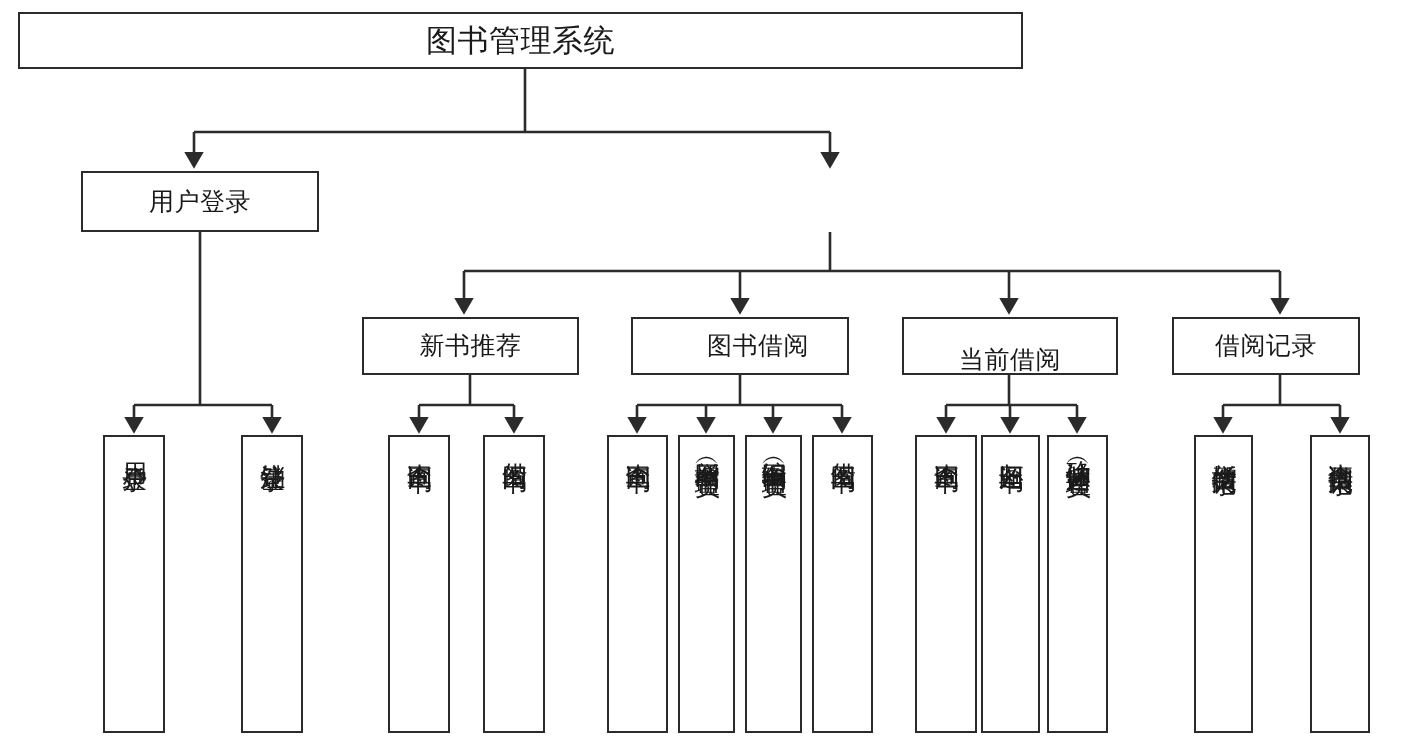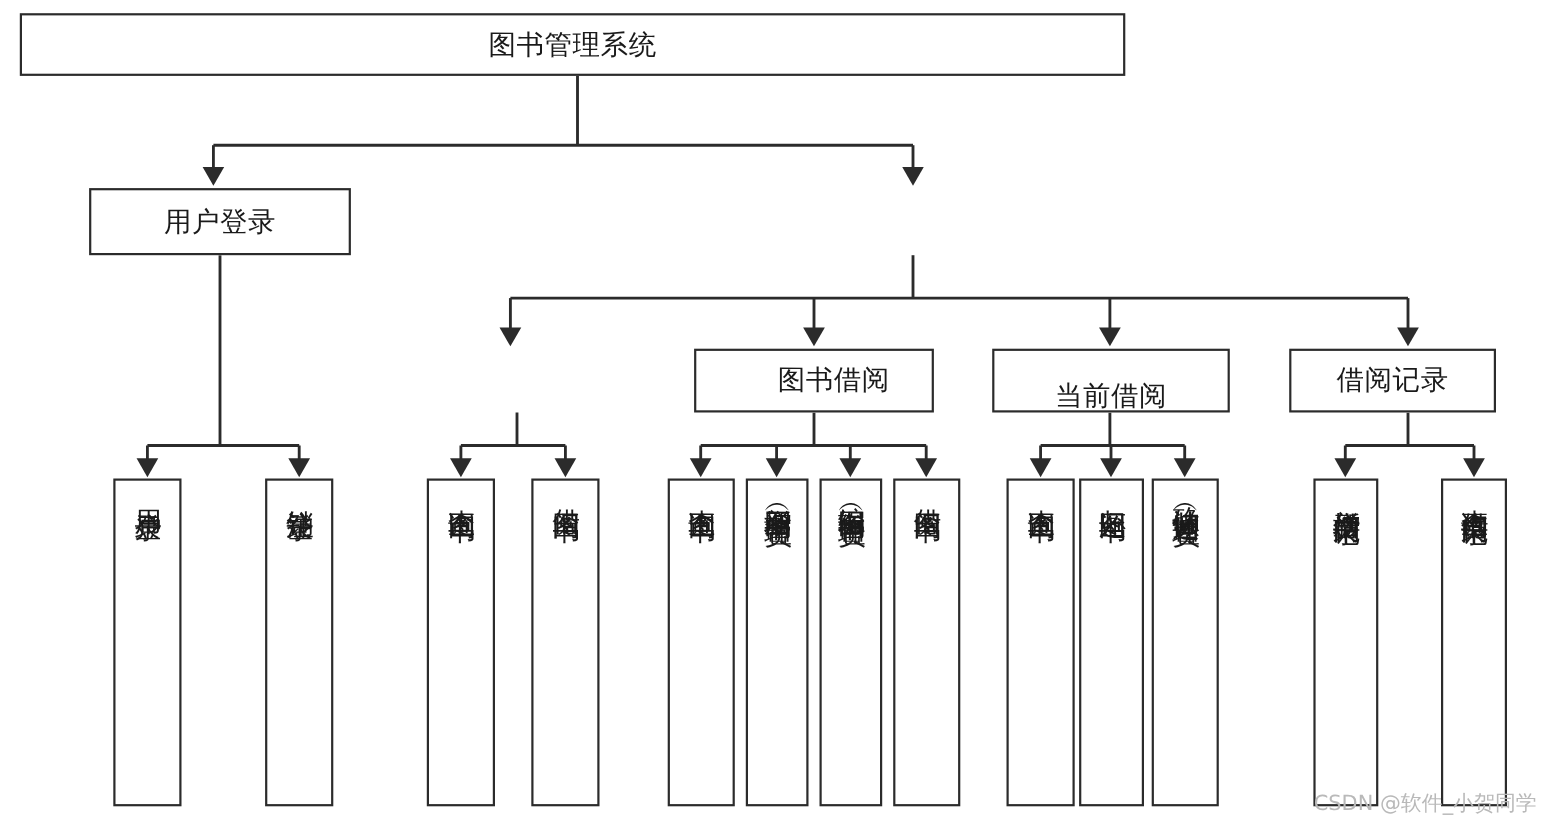--- a/index.html
+++ b/index.html
@@ -40,21 +40,21 @@
     letter-spacing: 0.5px;
   }
   
   .node.horiz .label {
     writing-mode: horizontal-tb;
     font-size: 25px;
     line-height: 1.1;
     white-space: nowrap;
   }
   .node.root .label {
-    font-size: 25px;
+    font-size: 31px;
   }
   
   .node.vert {
     align-items: flex-start;
     justify-content: center;
     padding-top: 4px;
   }
   .node.vert .label {
     writing-mode: vertical-rl;
     text-orientation: upright;
@@ -135,20 +135,23 @@
   </svg>
 
   <div class="node horiz root" style="left: 18px; top: 12px; width: 1005px; height: 57px;">
     <span class="label">图书管理系统</span>
   </div>
 
   <div class="node horiz" style="left: 81px; top: 171px; width: 238px; height: 61px;">
     <span class="label">用户登录</span>
   </div>
 
+  <div class="node horiz" style="left: 362px; top: 317px; width: 217px; height: 58px;">
+    <span class="label">新书推荐</span>
+  </div>
   <div class="node horiz" style="left: 631px; top: 317px; width: 218px; height: 58px; padding-left: 36px;">
     <span class="label">图书借阅</span>
   </div>
   <div class="node horiz" style="left: 902px; top: 317px; width: 216px; height: 58px; align-items: flex-end;">
     <span class="label">当前借阅</span>
   </div>
   <div class="node horiz" style="left: 1172px; top: 317px; width: 188px; height: 58px;">
     <span class="label">借阅记录</span>
   </div>
 
@@ -185,14 +188,13 @@
   <div class="node vert tall" style="left: 1047px; top: 435px; width: 61px; height: 298px;">
     <span class="label">确认归还（管理员）</span>
   </div>
   <div class="node vert" style="left: 1194px; top: 435px; width: 59px; height: 298px;">
     <span class="label">新增借阅记录</span>
   </div>
   <div class="node vert" style="left: 1310px; top: 435px; width: 60px; height: 298px;">
     <span class="label">查询借阅记录</span>
   </div>
 
-  <div id="watermark">CSDN @软件_小贺同学</div>
 </div>
 
 </body></html>

